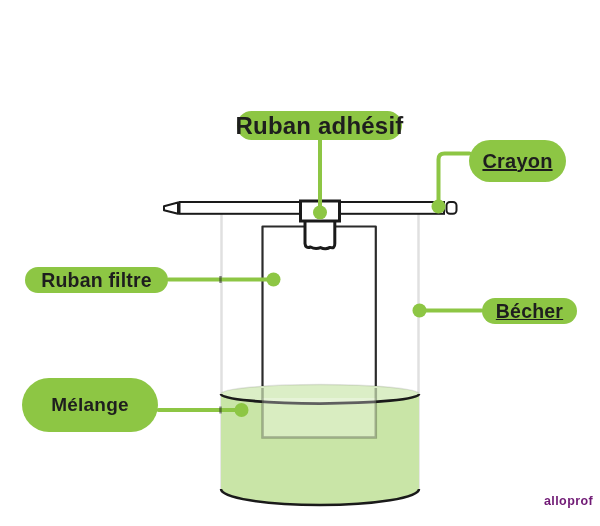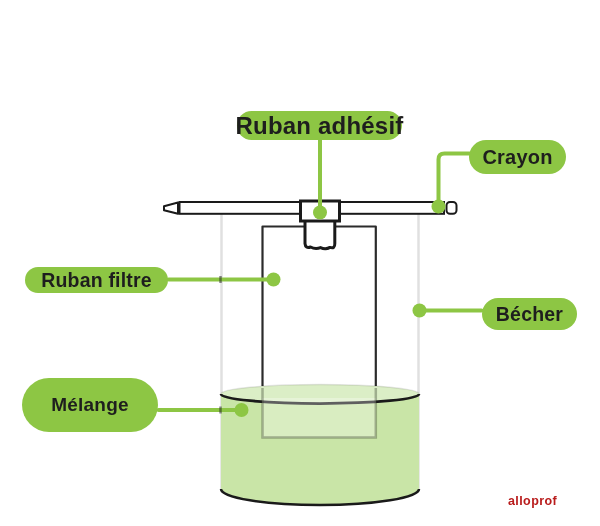--- a/index.html
+++ b/index.html
@@ -17,30 +17,30 @@
     background:#8DC644;
     color:#1E1E1E;
     font-weight:700;
     display:flex;align-items:center;justify-content:center;
     text-align:center;
     border-radius:999px;
     letter-spacing:0.2px;
     white-space:nowrap;
   }
   .pill-ruban  {left:237px;top:111px;width:165px;height:29px;font-size:24px;}
-  .pill-crayon {left:469px;top:140px;width:97px; height:34px;font-size:20px;}
+  .pill-crayon {left:469px;top:140px;width:97px; height:42px;font-size:20px;text-decoration:underline;}
   .pill-papier {left:25px; top:267px;width:143px;height:26px;font-size:19.5px;}
-  .pill-becher {left:482px;top:298px;width:95px; height:32px;font-size:19.5px;}
+  .pill-becher {left:482px;top:298px;width:95px; height:26px;font-size:19.5px;text-decoration:underline;}
   .pill-melange{
     left:22px;top:378px;width:136px;height:54px;font-size:19px;
     line-height:1.28;border-radius:27px;
   }
   .watermark{
-    position:absolute;left:508px;top:494px;
-    font-size:12.5px;font-weight:700;color:#b91c1c;letter-spacing:0.4px;
+    position:absolute;left:544px;top:494px;
+    font-size:12.5px;font-weight:700;color:#701a75;letter-spacing:0.4px;
   }
 </style>
 </head>
 <body>
 
 <div class="stage">
 
   <svg width="600" height="526" viewBox="0 0 600 526">
     <defs>
       <clipPath id="clip-bottom">

